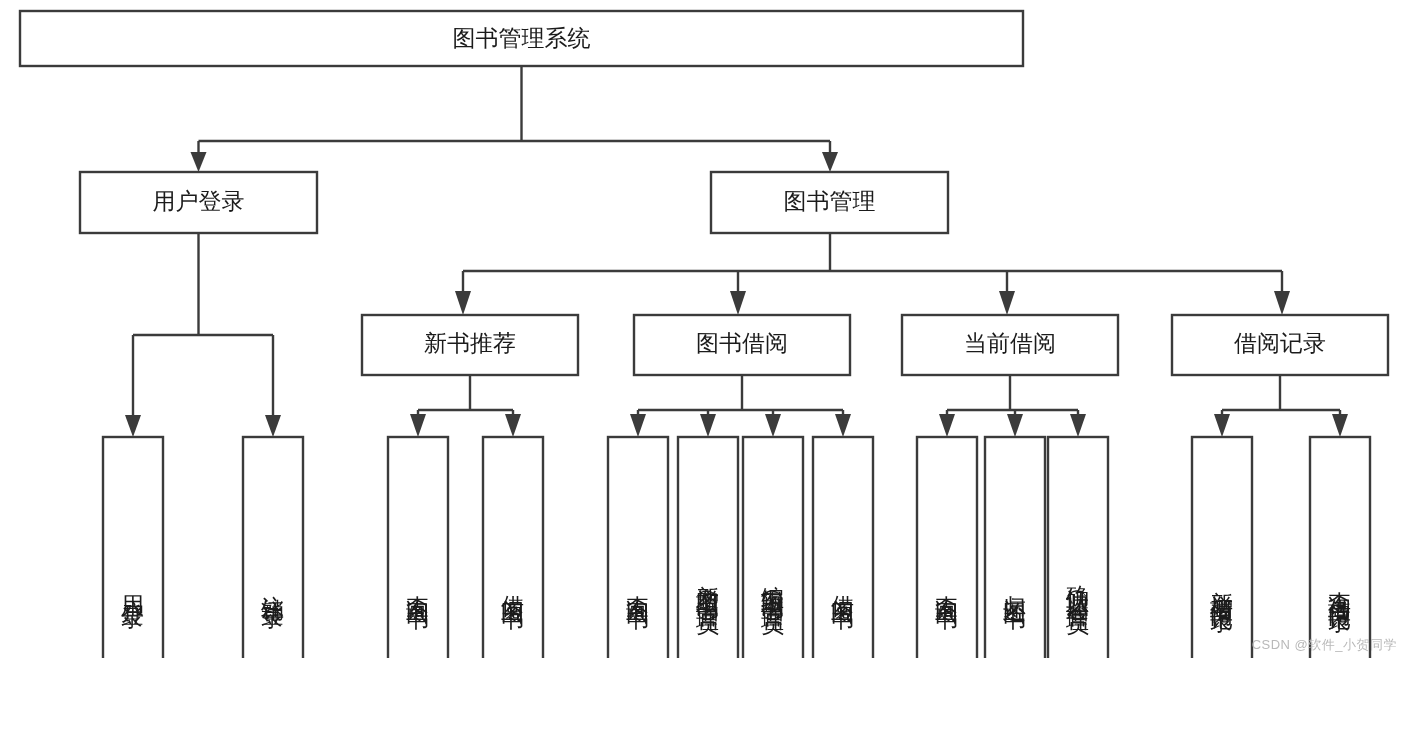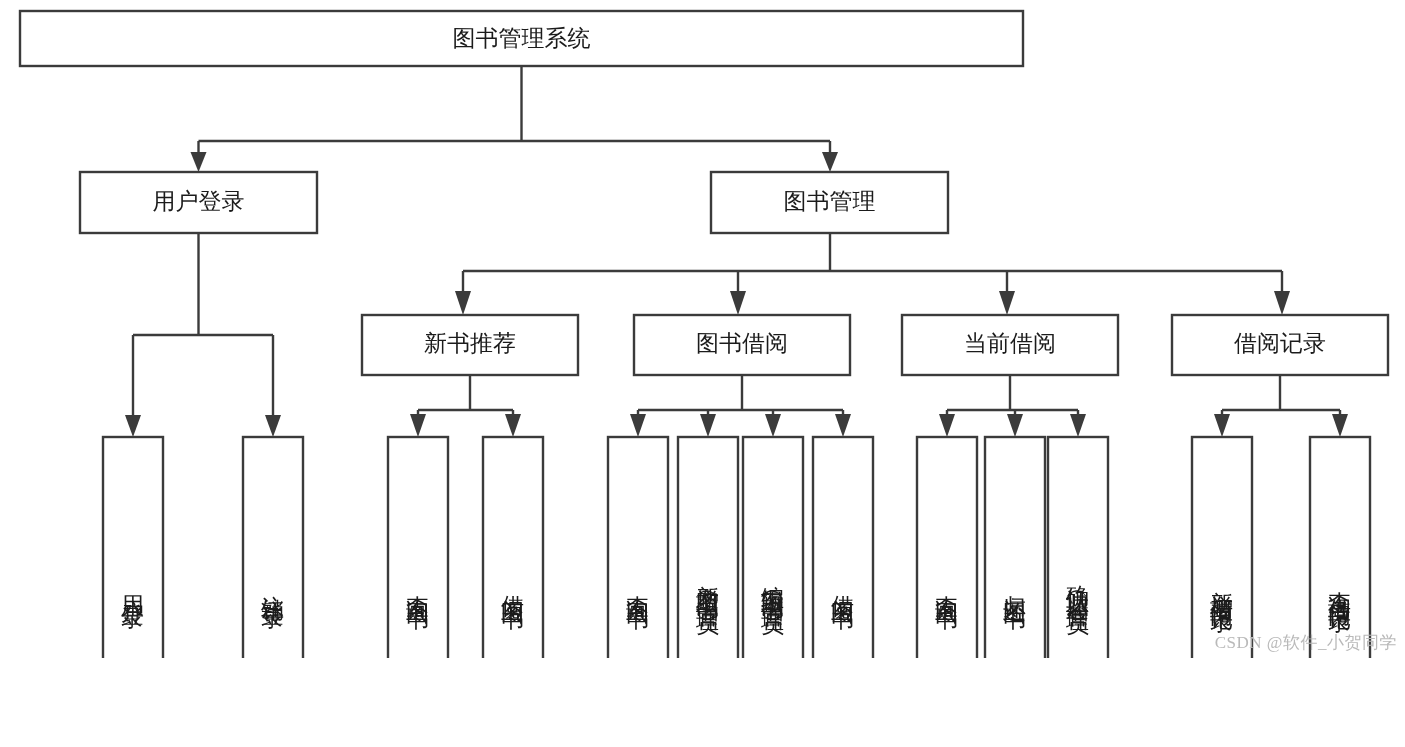--- a/index.html
+++ b/index.html
@@ -56,22 +56,22 @@
     text-orientation: upright;
     glyph-orientation-vertical: 0;
     letter-spacing: 4px;
     dominant-baseline: central;
     text-anchor: middle;
   }
   .watermark {
     position: absolute;
     right: 8px;
     bottom: 4px;
-    font-family: Liberation Serif, serif;
-    font-size: 17px;
+    font-family: Liberation Sans, sans-serif;
+    font-size: 13px;
     color: #b9b9b9;
     white-space: nowrap;
     user-select: none;
     letter-spacing: 0.5px;
   }
 </style>
 </head>
 <body>
 
 <div id="diagram-root">

